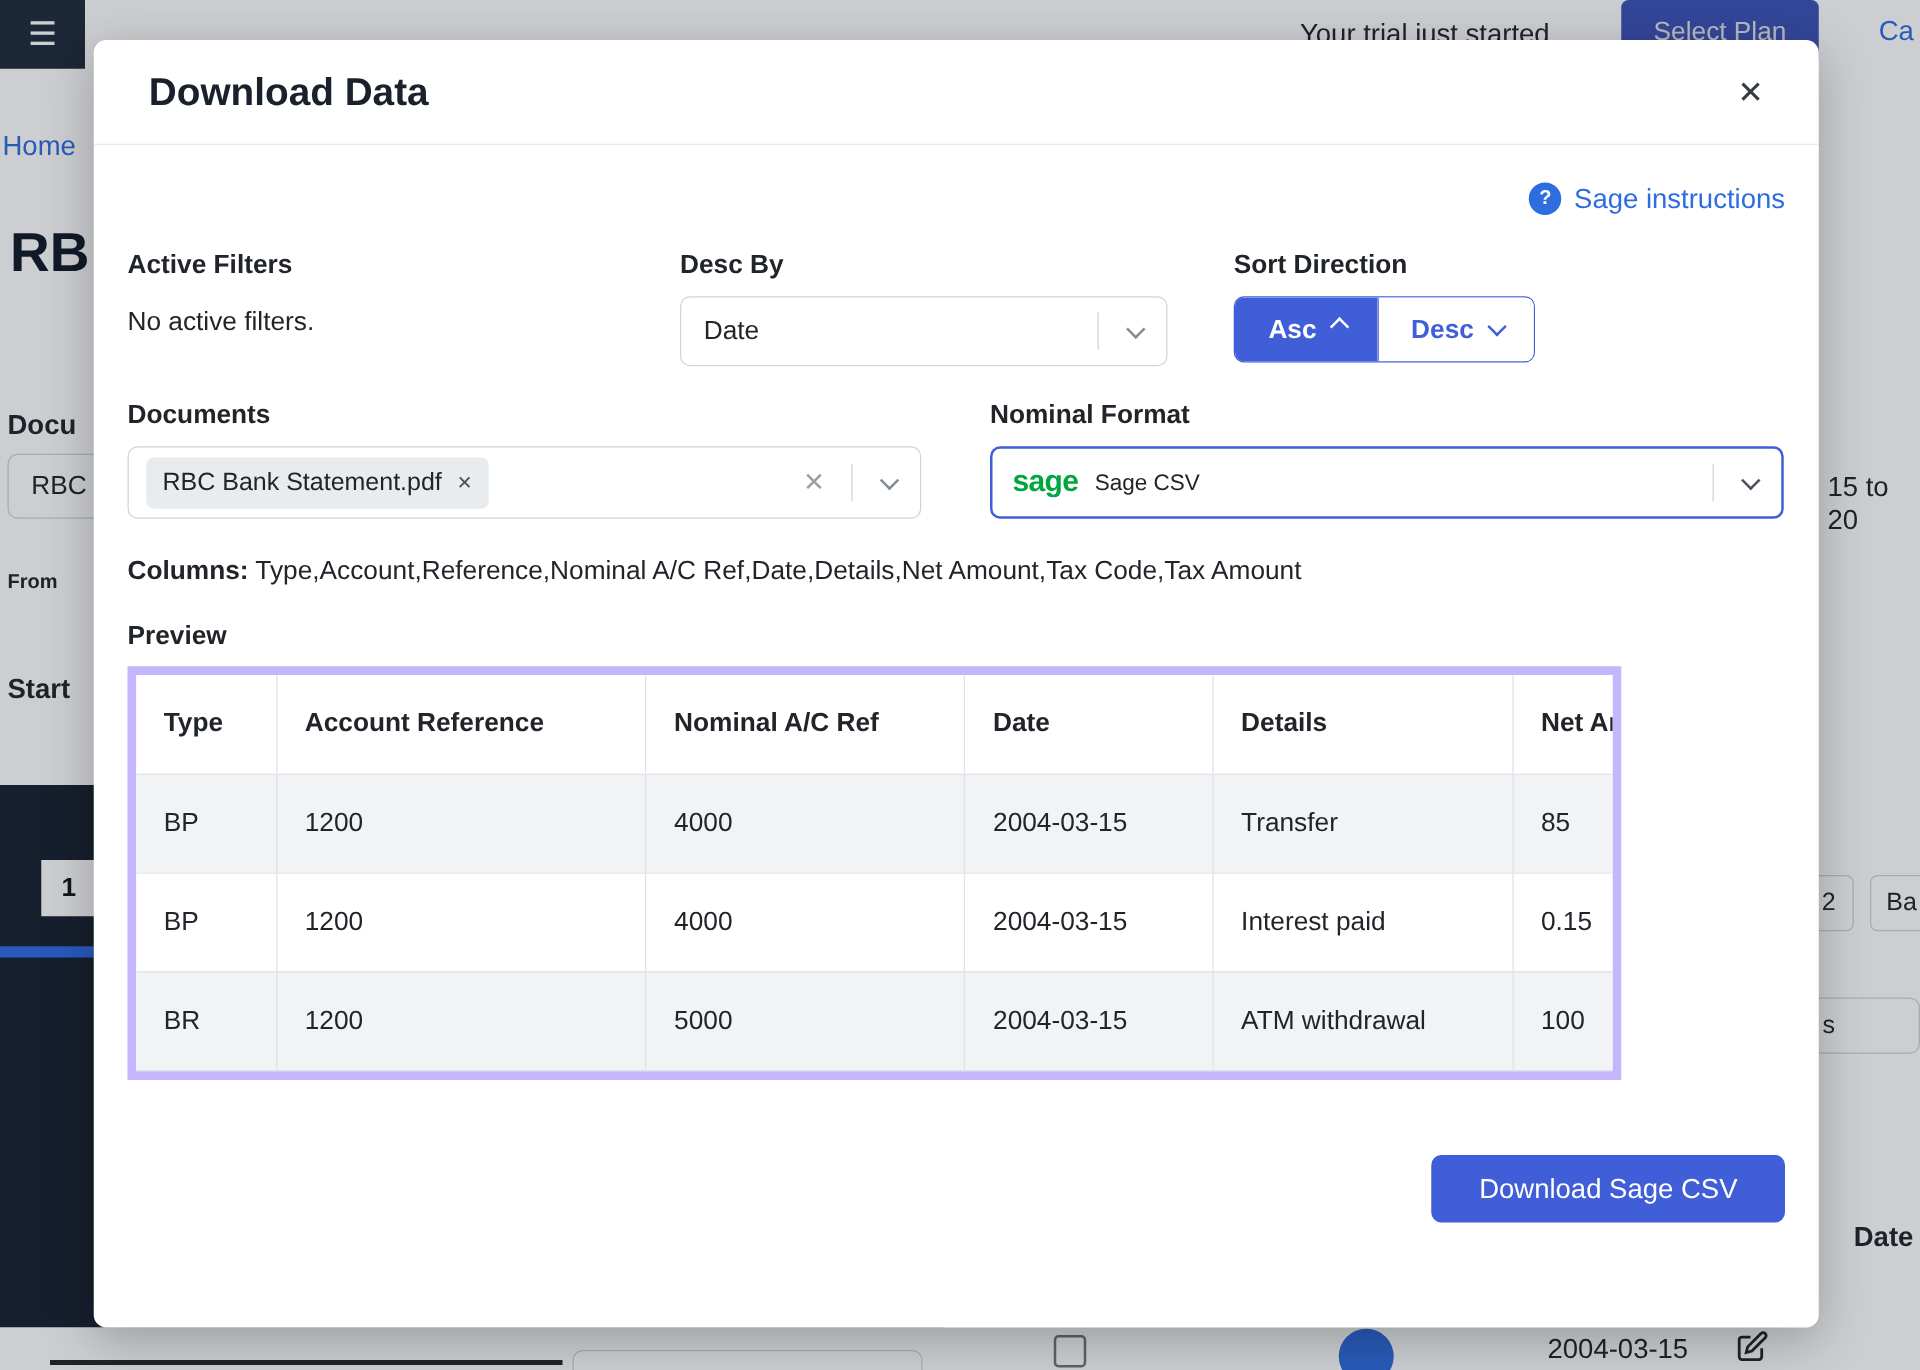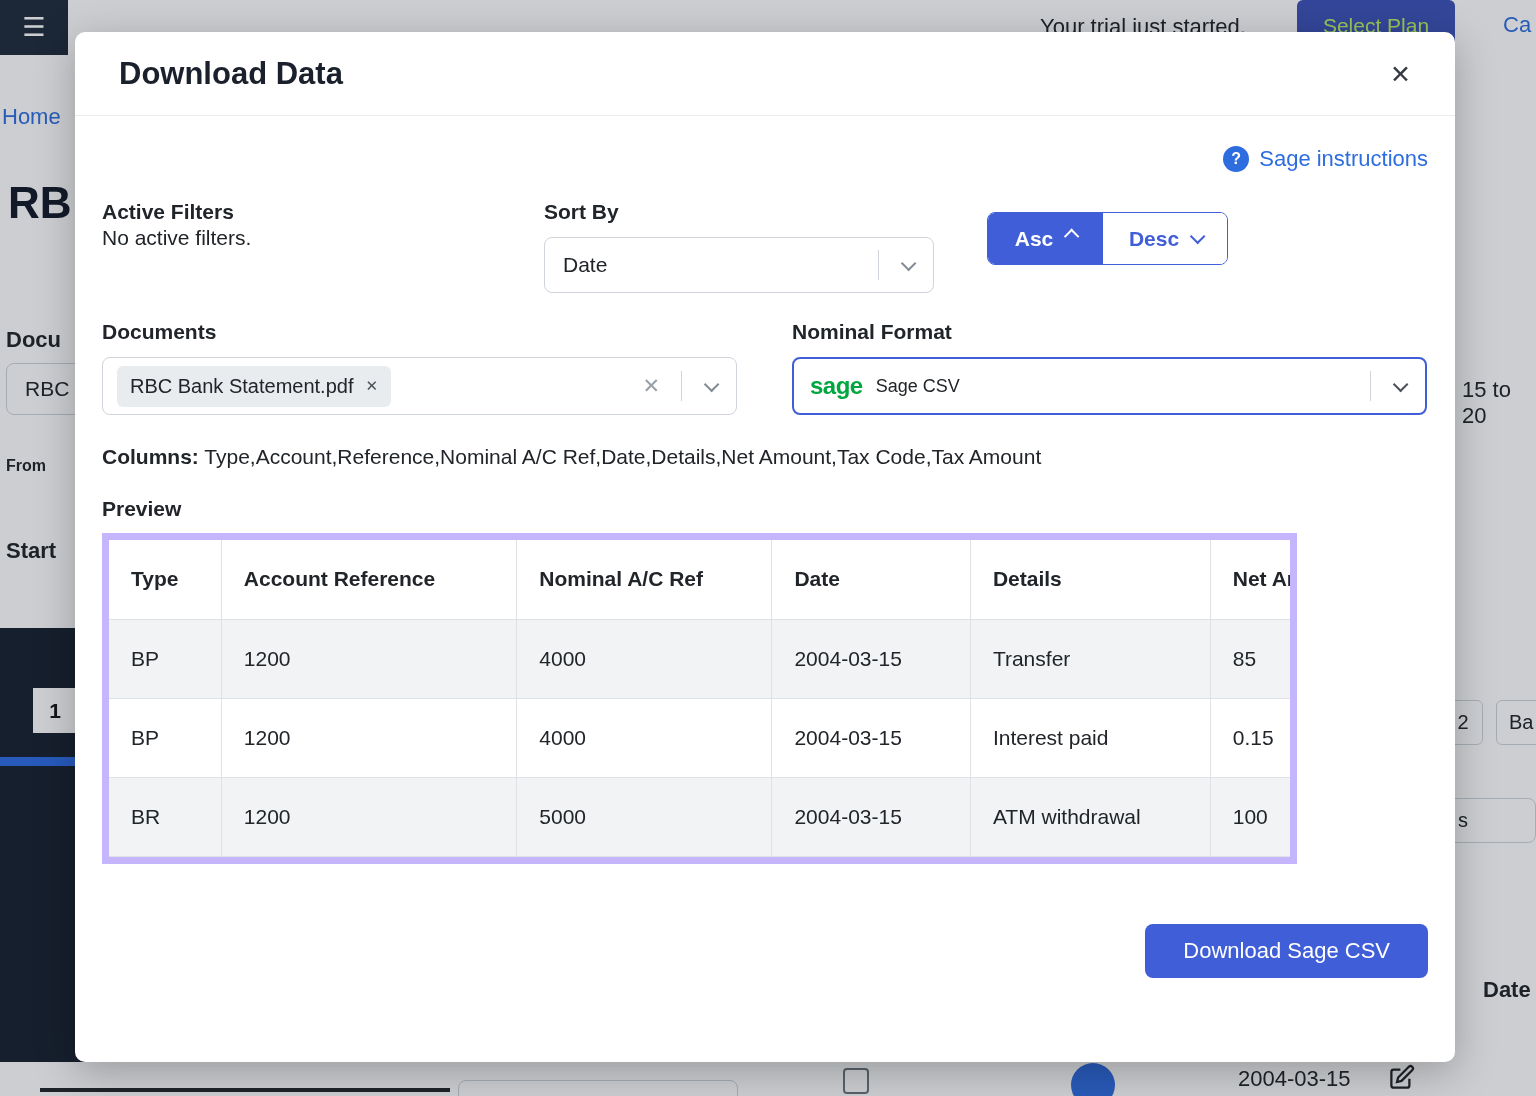--- a/index.html
+++ b/index.html
@@ -6,21 +6,21 @@
   html,body { width:1536px; height:1096px; overflow:hidden; }
   body { font-family:"Liberation Sans", sans-serif; color:#212529; background:#fff; position:relative; }
 
   
   .bg-el { position:absolute; z-index:1; }
   .topbar { left:0; top:0; width:1536px; height:55px; background:#fff; }
   .hamburger-box { left:0; top:0; width:68px; height:55px; background:#1e2a3a; color:#fff;
     display:flex; align-items:center; justify-content:center; font-size:26px; }
   .trial-text { left:1040px; top:14px; font-size:22px; color:#212529; }
   .select-plan { left:1297px; top:0px; width:158px; height:52px; background:var(--navy-button,#3b51b8);
-    color:#bef264; font-size:21px; border:none; border-radius:6px; font-family:inherit; }
+    color:#e5e5e5; font-size:21px; border:none; border-radius:6px; font-family:inherit; }
   .cancel-frag { left:1503px; top:12px; font-size:22px; color:var(--link,#2d6ddf); }
   .home-link { left:2px; top:104px; font-size:22px; color:var(--link,#2d6ddf); }
   .big-heading { left:8px; top:178px; font-size:44px; font-weight:700; color:#111827; }
   .docu-label { left:6px; top:327px; font-size:22px; font-weight:700; }
   .rbc-select { left:6px; top:363px; width:130px; height:52px; background:#fff; border:1px solid #ced4da;
     border-radius:8px; display:flex; align-items:center; padding-left:18px; font-size:21px; }
   .range-frag { left:1462px; top:377px; font-size:22px; }
   .from-label { left:6px; top:457px; font-size:16px; font-weight:700;text-align:center; }
   .start-label { left:6px; top:538px; font-size:22px; font-weight:700; }
   .dark-panel { left:0; top:628px; width:755px; height:434px; background:#161f2e; }
@@ -60,21 +60,21 @@
   .sage-row { display:flex; justify-content:flex-end; align-items:center; margin:14px 0 27px; }
   .sage-link { display:flex; align-items:center; gap:10px; color:var(--link,#2d6ddf); font-size:22px; }
   .q-icon { width:26px; height:26px; border-radius:50%; background:var(--link,#2d6ddf); color:#fff;
     font-size:16px; font-weight:700; display:flex; align-items:center; justify-content:center; }
 
   .fld-label { font-size:21px; font-weight:700; color:#212529; line-height:25px; }
   .filters-row { display:flex; }
   .col-active { width:442px; }
   .col-sortby { width:443px; }
   .col-sortdir { flex:1; }
-  .active-text { margin-top:2px; font-size:21px; }
+  .active-text { margin-top:22px; font-size:21px; }
 
   .select-box { margin-top:13px; height:56px; background:#fff; border:1px solid var(--border,#ced4da);
     border-radius:8px; display:flex; align-items:center; }
   .sortby-select { width:390px; }
   .select-val { flex:1; padding-left:18px; font-size:21px; }
   .v-divider { width:1px; height:30px; background:var(--border,#ced4da); }
   .chev-zone { width:54px; display:flex; align-items:center; justify-content:center; color:#838c95; }
   .chev { display:inline-block; width:11px; height:11px;
     border-right:2.5px solid currentColor; border-bottom:2.5px solid currentColor; }
   .chev.down { transform:rotate(45deg) translateY(-3px); }
@@ -178,30 +178,31 @@
         <span>Sage instructions</span>
       </a>
     </div>
 
     <div class="filters-row">
       <div class="col-active">
         <div class="fld-label">Active Filters</div>
         <div class="active-text">No active filters.</div>
       </div>
       <div class="col-sortby">
-        <div class="fld-label">Sort By</div>
+        <div class="fld-label">Desc By</div>
         <div class="select-box sortby-select">
           <span class="select-val">Date</span>
           <span class="v-divider"></span>
           <span class="chev-zone">
               <span class="chev down"></span>
             </span>
         </div>
       </div>
       <div class="col-sortdir">
+        <div class="fld-label">Sort Direction</div>
         <div class="sort-group">
           <button class="seg-btn btn-asc">
             <span>Asc</span>
             <span class="chev up"></span>
           </button>
           <button class="seg-btn btn-desc">
             <span>Desc</span>
             <span class="chev down"></span>
           </button>
         </div>

